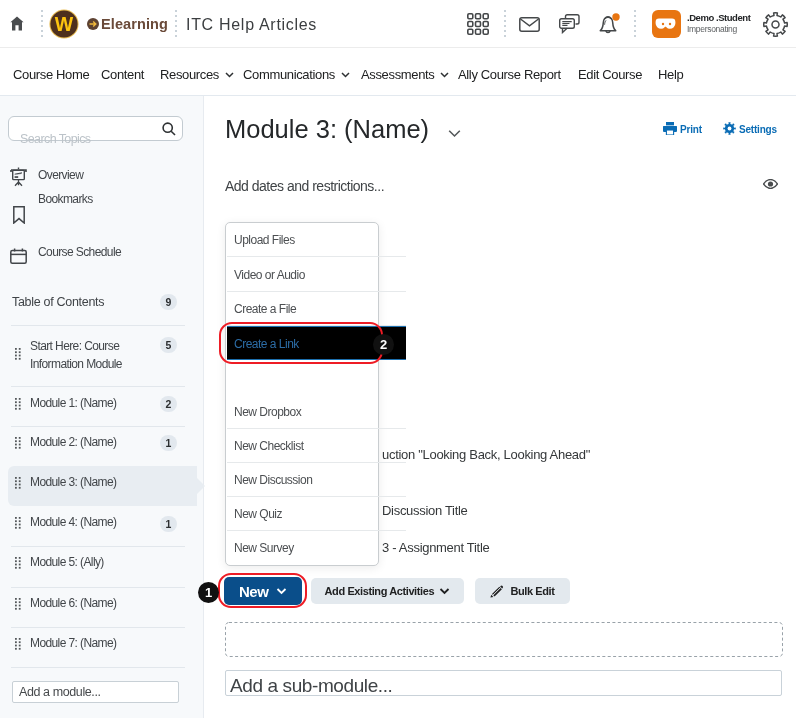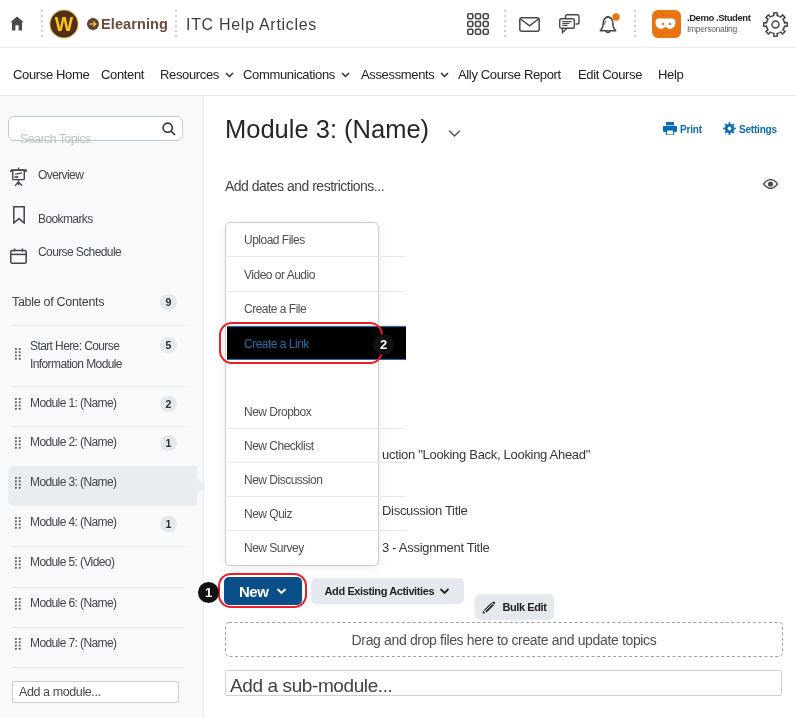--- a/index.html
+++ b/index.html
@@ -24,21 +24,21 @@
   .badge { position:absolute; width:17px; height:16px; border-radius:9px; background:#e2e8ee; color:#2b2e30;
     font-size:10.5px; font-weight:bold; text-align:center; line-height:16px; }
   .handle { position:absolute; width:6px; height:12px; }
 
   
   .ctext { position:absolute; white-space:nowrap; }
 
   
   #menu { position:absolute; left:225px; top:222px; width:154px; height:344px; background:#fff;
     border:1px solid #c9cdd0; border-radius:5px; box-shadow:0 2px 10px rgba(0,0,0,0.08); }
-  .mi { position:absolute; left:1px; width:179px; height:34px; line-height:34px; padding-left:17px;
+  .mi { position:absolute; left:1px; width:179px; height:34px; line-height:34px; padding-left:7px;
     font-size:12px; letter-spacing:-0.5px; color:#4c4f52; border-bottom:1px solid #e6e9eb; }
 
   .blackbadge { position:absolute; width:21px; height:21px; border-radius:50%; background:#111;
     color:#fff; font-weight:bold; font-size:13px; text-align:center; line-height:21px; z-index:30; }
   .redring { position:absolute; border:2.5px solid #ee1c25; border-radius:13px; z-index:25; }
 
   .btn { position:absolute; border-radius:5px; font-weight:bold; font-size:11px; letter-spacing:-0.4px; color:#202122;
     background:#e3e9ee; display:flex; align-items:center; justify-content:center; white-space:nowrap; }
 </style>
 </head>
@@ -155,21 +155,21 @@
     </g>
     <path d="M4.8 7.6 L11.2 6.3 L11.5 7 Z" fill="#42464a"></path>
     <path d="M4.7 7.2 L12 5.8" stroke="#42464a" stroke-width="1"></path>
     <rect x="4.6" y="9.2" width="3.6" height="1.7" fill="#42464a"></rect>
   </svg>
   <div class="sitem" style="left:38px;top:168px">Overview</div>
 
   <svg class="abs" style="left:13px;top:206px" width="12" height="18" viewBox="0 0 12 18">
     <path d="M0.8 0.8 H11.2 V17 L6 12.6 L0.8 17 Z" fill="none" stroke="#42464a" stroke-width="1.5"></path>
   </svg>
-  <div class="sitem" style="left:38px;top:212px">Bookmarks</div>
+  <div class="sitem" style="left:38px;top:192px">Bookmarks</div>
 
   <svg class="abs" style="left:10px;top:248px" width="17" height="16" viewBox="0 0 17 16">
     <g fill="none" stroke="#42464a" stroke-width="1.5">
       <rect x="0.8" y="2.6" width="15.4" height="12.6" rx="1.5"></rect>
       <path d="M0.8 6.4 H16.2"></path>
       <path d="M4.6 0.5 V3.6 M12.4 0.5 V3.6"></path>
     </g>
   </svg>
   <div class="sitem" style="left:38px;top:244.5px">Course Schedule</div>
 
@@ -263,21 +263,21 @@
         <rect x="0" y="0" width="1.8" height="1.8"></rect>
         <rect x="3.8" y="0" width="1.8" height="1.8"></rect>
         <rect x="0" y="3.3" width="1.8" height="1.8"></rect>
         <rect x="3.8" y="3.3" width="1.8" height="1.8"></rect>
         <rect x="0" y="6.6" width="1.8" height="1.8"></rect>
         <rect x="3.8" y="6.6" width="1.8" height="1.8"></rect>
         <rect x="0" y="9.9" width="1.8" height="1.8"></rect>
         <rect x="3.8" y="9.9" width="1.8" height="1.8"></rect>
       </g>
     </svg>
-  <div class="sitem" style="left:30px;top:555px">Module 5: (Video)</div>
+  <div class="sitem" style="left:30px;top:555px">Module 5: (Ally)</div>
   <div class="sep" style="top:587px"></div>
 
   <svg class="handle" style="left:15px;top:598px" width="6" height="12" viewBox="0 0 6 12">
     <g fill="#54585a">
         <rect x="0" y="0" width="1.8" height="1.8"></rect>
         <rect x="3.8" y="0" width="1.8" height="1.8"></rect>
         <rect x="0" y="3.3" width="1.8" height="1.8"></rect>
         <rect x="3.8" y="3.3" width="1.8" height="1.8"></rect>
         <rect x="0" y="6.6" width="1.8" height="1.8"></rect>
         <rect x="3.8" y="6.6" width="1.8" height="1.8"></rect>
@@ -355,30 +355,29 @@
       </svg>
   </div>
   <div class="redring" style="left:218px;top:572.5px;width:89px;height:35px"></div>
   <div class="blackbadge" style="left:198px;top:582px">1</div>
 
   <div class="btn" style="left:311px;top:578px;width:153px;height:26px">Add Existing Activities&nbsp;&nbsp;
     <svg width="11" height="7" viewBox="0 0 11 7">
         <path d="M1.5 1 L5.5 5 L9.5 1" fill="none" stroke="#202122" stroke-width="1.8"></path>
       </svg>
   </div>
-  <div class="btn" style="left:475px;top:594px;width:79px;height:26px">
+  <div class="btn" style="left:475px;top:578px;width:95px;height:26px">
     <svg width="14" height="13" viewBox="0 0 14 13" style="margin-right:6px">
       <path d="M0.4 12.6 L3.4 11.9 L1.3 9.8 Z" fill="#202122"></path>
       <path d="M2 9 L9.3 1.7 L11.9 4.3 L4.6 11.6 Z" fill="#202122"></path>
       <path d="M3.1 10.1 L10.4 2.8" stroke="#eef1f3" stroke-width="1"></path>
       <path d="M10.6 0.9 a1.5 1.5 0 0 1 2.1 2.1 l-0.5 0.5 L10.1 1.4 Z" fill="#202122"></path>
     </svg>Bulk Edit
   </div>
 
   <svg class="abs" style="left:225px;top:622px" width="558" height="35">
       <rect x="0.5" y="0.5" width="557" height="34" rx="3.5" fill="none" stroke="#99a2a9" stroke-width="1" stroke-dasharray="3 2.4"></rect>
     </svg>
-  <div class="ctext" style="left:225px;top:631.5px;width:558px;text-align:center;font-size:14px;letter-spacing:-0.35px;color:#4c4f52">Drag and drop files here to create and update topics</div>
 
   <div class="abs" style="left:225px;top:670px;width:557px;height:26px;background:#fff;border:1px solid #c9d2d9;border-radius:2px"></div>
   <div class="ctext" style="left:230px;top:675px;font-size:19px;letter-spacing:-0.4px;color:#3f4346">Add a sub-module...</div>
 
 </div>
 
 </body></html>

